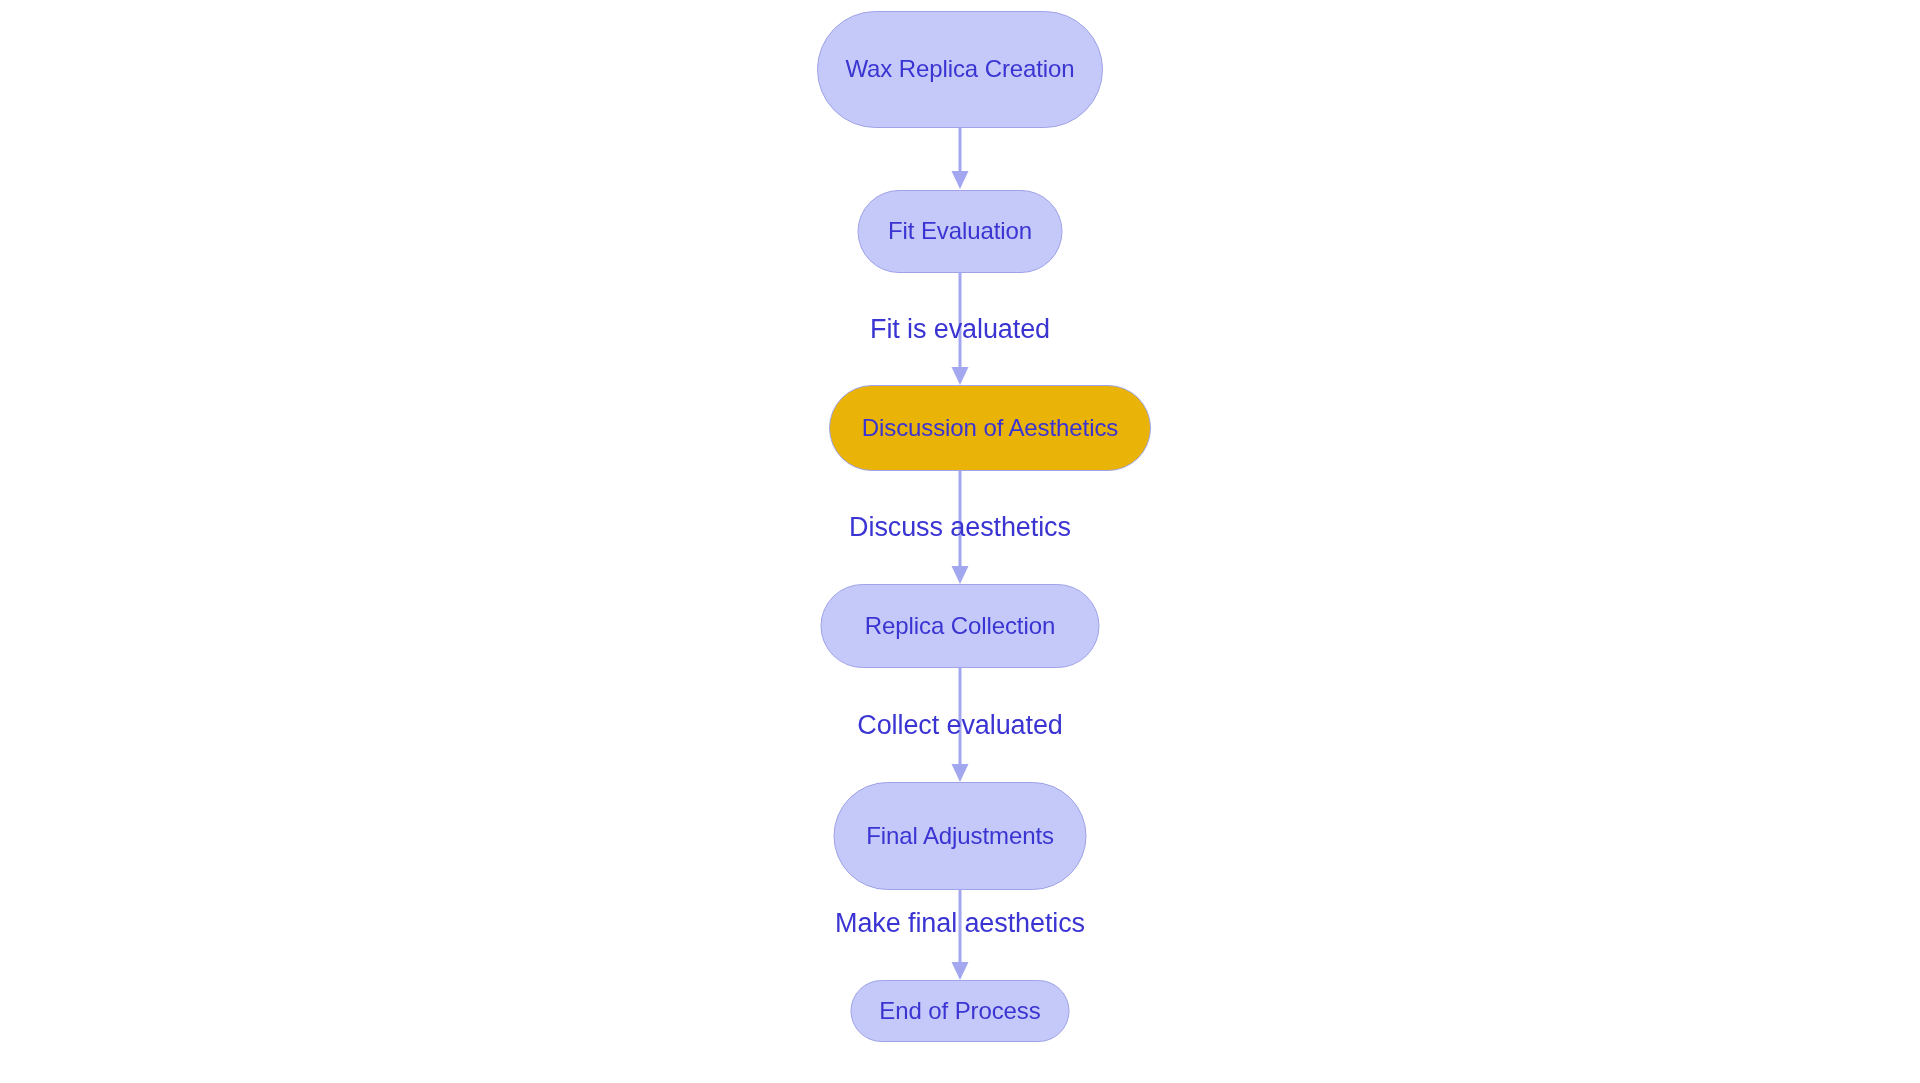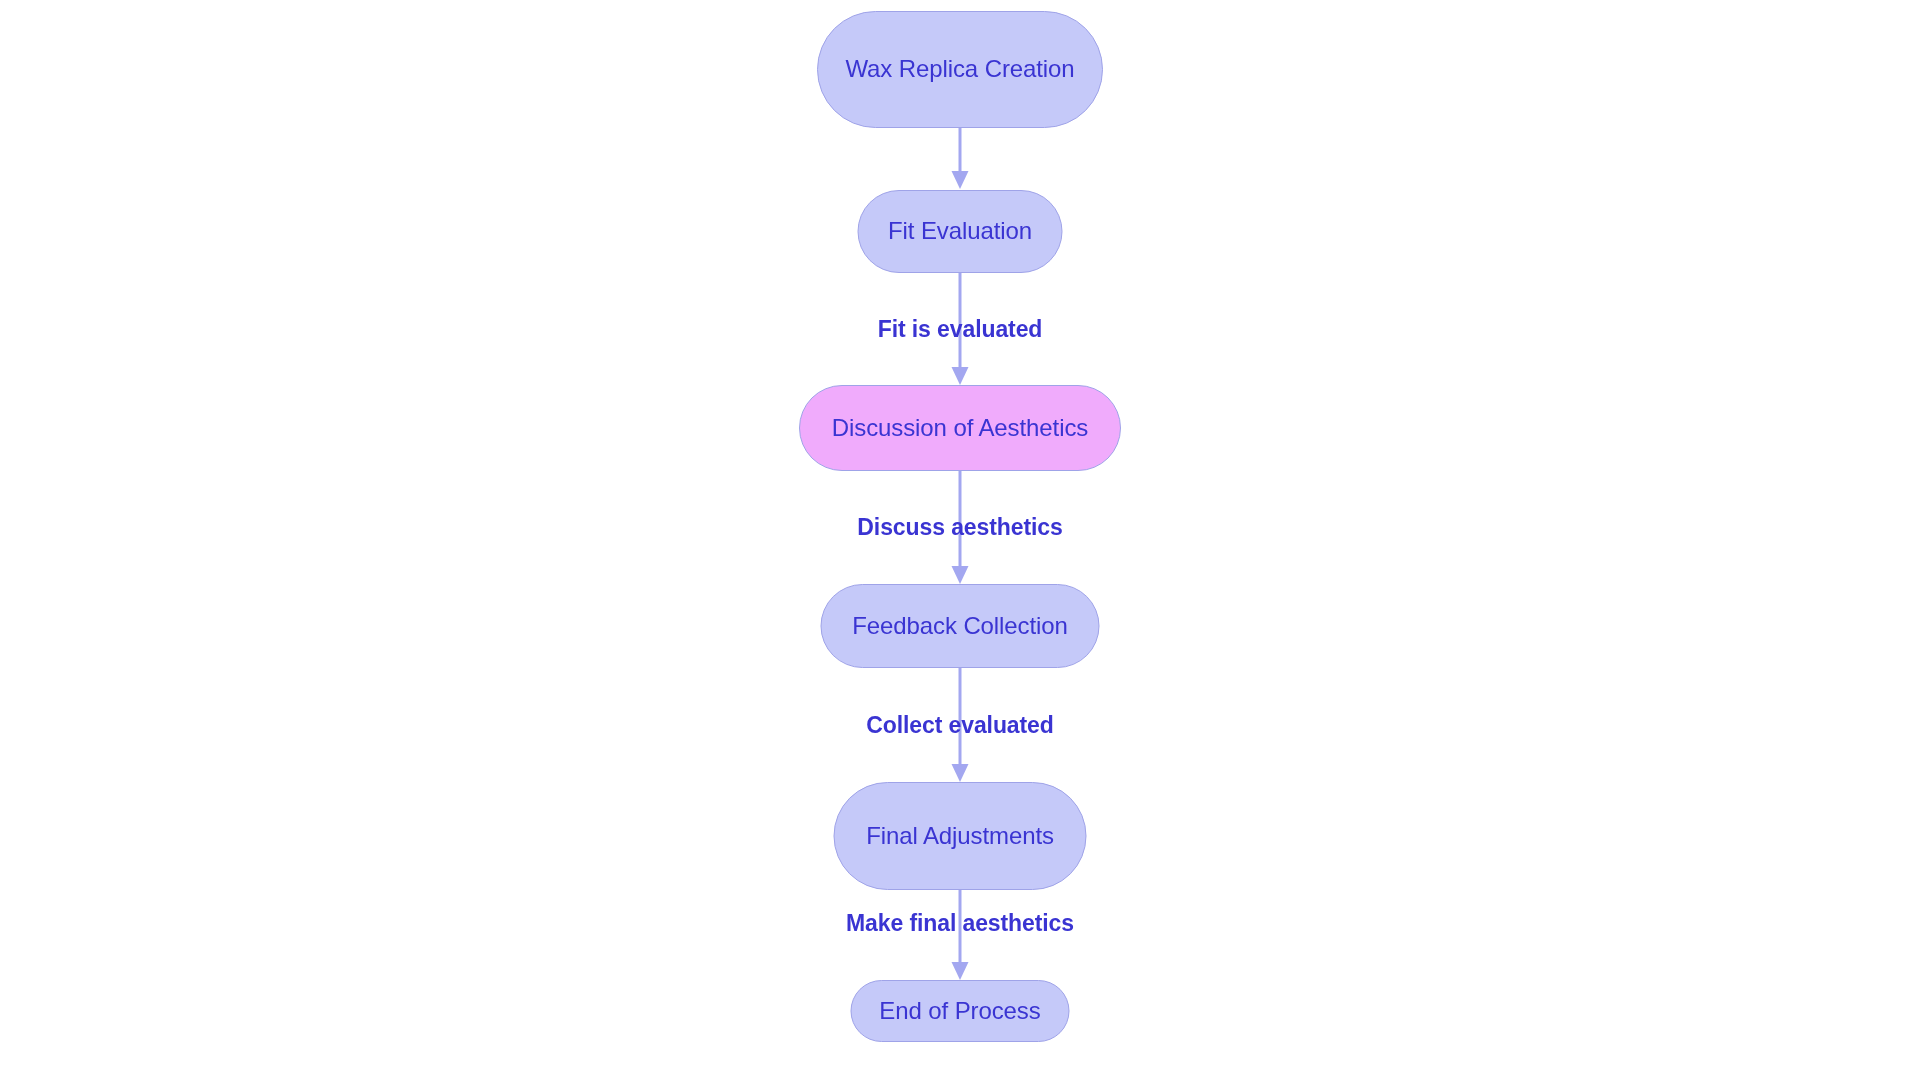--- a/index.html
+++ b/index.html
@@ -66,22 +66,22 @@
   .edge-arrow-head {
     fill: #a3a7f0;
     stroke: none;
   }
 
   
   .edge-label {
     position: absolute;
     transform: translate(-50%, -50%);
     color: #3a34d2;
-    font-size: 23px;
-    font-weight: 700;
+    font-size: 27px;
+    font-weight: 400;
     letter-spacing: -0.1px;
     white-space: nowrap;
     background: transparent;
     user-select: none;
   }
 </style>
 </head>
 <body>
 
 <div id="flow-canvas" style="background: rgb(255, 255, 255);">
@@ -105,25 +105,25 @@
       <div class="edge-label" style="left: 960px; top: 725px; color: rgb(58, 52, 210);">Collect evaluated</div>
       <div class="edge-label" style="left: 960px; top: 923px; color: rgb(58, 52, 210);">Make final aesthetics</div>
     </div>
   <div id="node-layer">
       <div class="node" style="left: 960px; top: 11px; width: 286px; height: 117px; background: rgb(197, 201, 249); border-color: rgb(159, 163, 232);">
         <span class="node-label" style="color: rgb(58, 52, 210);">Wax Replica Creation</span>
       </div>
       <div class="node" style="left: 960px; top: 189.5px; width: 205px; height: 83px; background: rgb(197, 201, 249); border-color: rgb(159, 163, 232);">
         <span class="node-label" style="color: rgb(58, 52, 210);">Fit Evaluation</span>
       </div>
-      <div class="node" style="left: 960px; top: 385px; width: 322px; height: 86px; background: #f0abfc; border-color: rgb(159, 163, 232);">
+      <div class="node" style="left: 990px; top: 385px; width: 322px; height: 86px; background: #eab308; border-color: rgb(159, 163, 232);">
         <span class="node-label" style="color: rgb(58, 52, 210);">Discussion of Aesthetics</span>
       </div>
       <div class="node" style="left: 960px; top: 584px; width: 279px; height: 84px; background: rgb(197, 201, 249); border-color: rgb(159, 163, 232);">
-        <span class="node-label" style="color: rgb(58, 52, 210);">Feedback Collection</span>
+        <span class="node-label" style="color: rgb(58, 52, 210);">Replica Collection</span>
       </div>
       <div class="node" style="left: 960px; top: 782px; width: 253px; height: 108px; background: rgb(197, 201, 249); border-color: rgb(159, 163, 232);">
         <span class="node-label" style="color: rgb(58, 52, 210);">Final Adjustments</span>
       </div>
       <div class="node" style="left: 960px; top: 980px; width: 219px; height: 62px; background: rgb(197, 201, 249); border-color: rgb(159, 163, 232);">
         <span class="node-label" style="color: rgb(58, 52, 210);">End of Process</span>
       </div>
     </div>
 
 </div>

